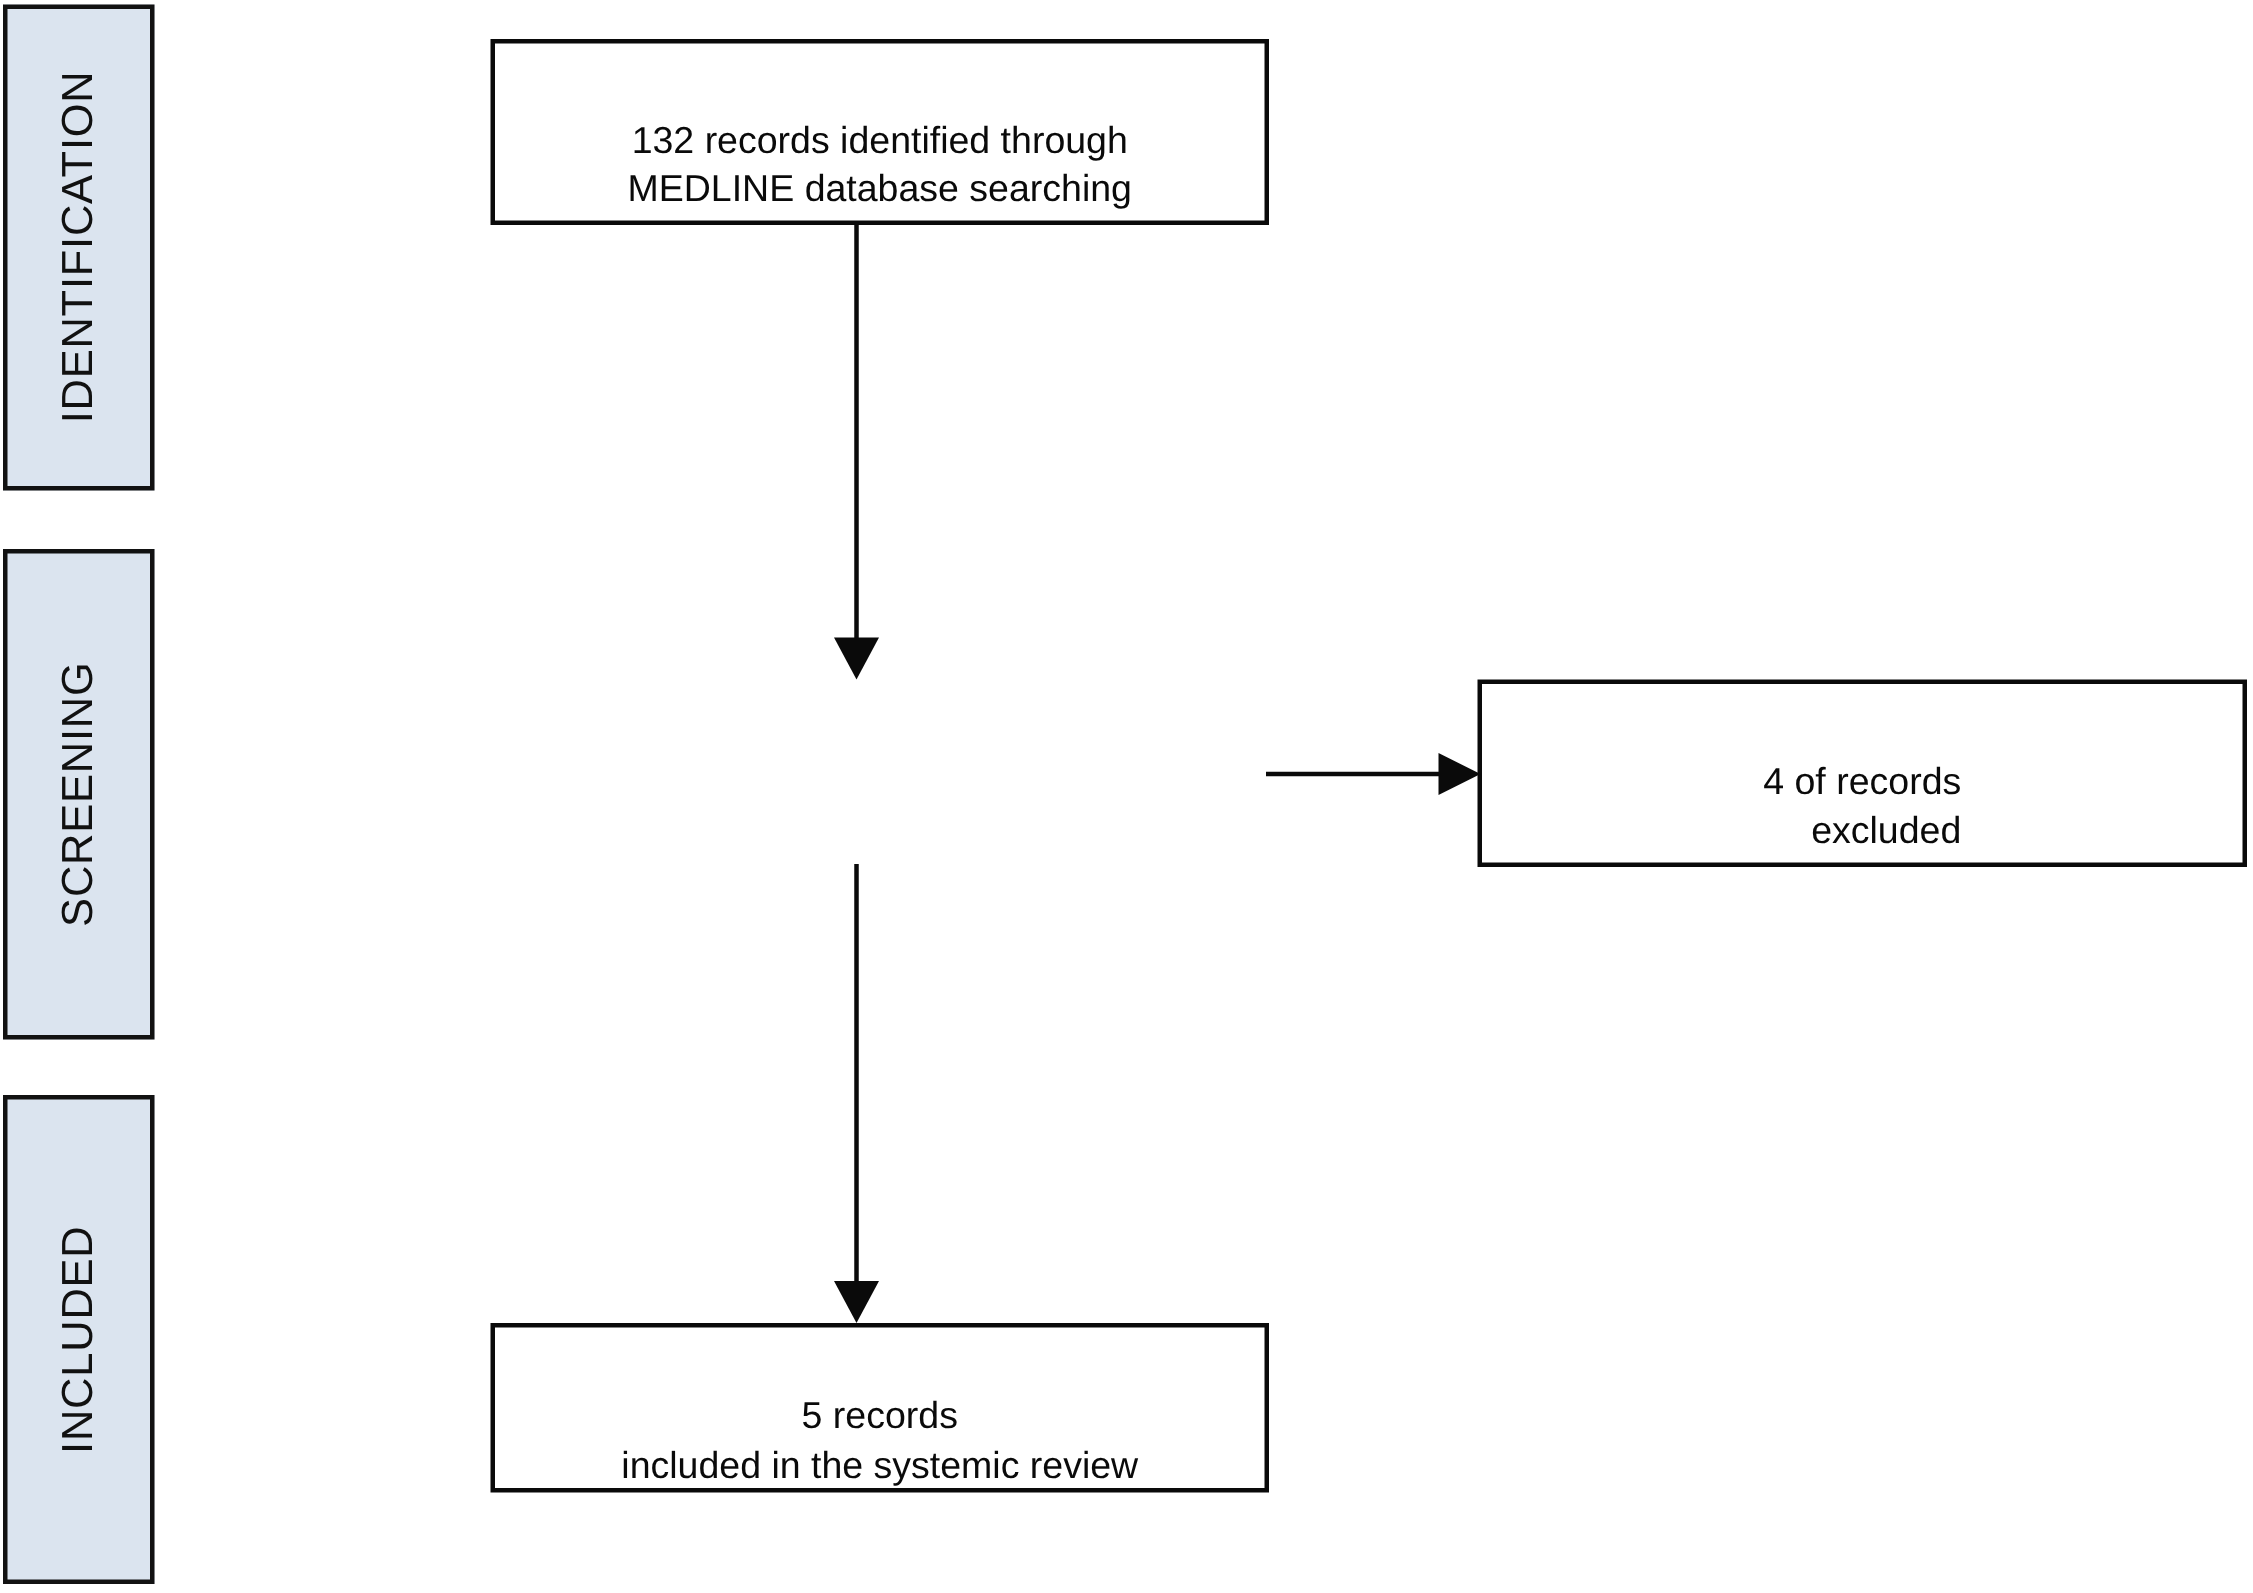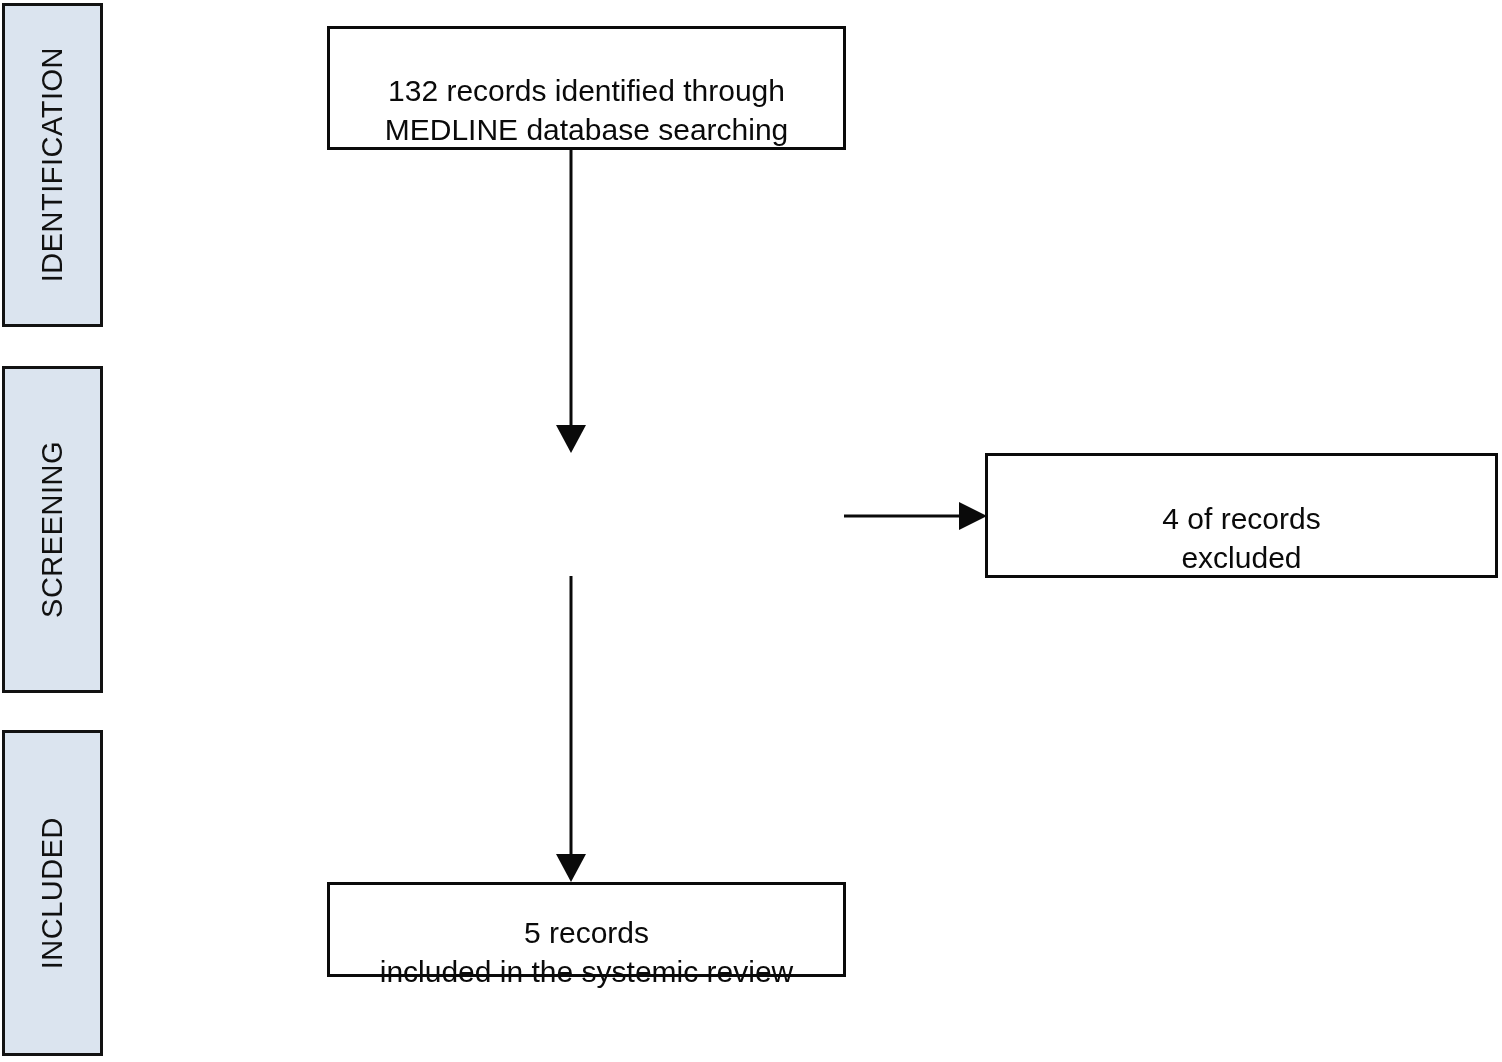--- a/index.html
+++ b/index.html
@@ -43,21 +43,21 @@
     position: absolute;
     box-sizing: border-box;
     background: #ffffff;
     border: 3px solid #0a0a0a;
     display: flex;
     align-items: center;
     justify-content: center;
     text-align: center;
   }
   .flow-box-text {
-    font-size: 30px;
+    font-size: 25px;
     line-height: 1.30;
     color: #0a0a0a;
     padding: 0 10px;
     white-space: pre-line;
     margin-top: 44px;
   }
 
   
   .connector {
     position: absolute;
@@ -83,26 +83,26 @@
   <div class="phase-band" style="left:2px; top:730px; width:101px; height:326px;">
     <span class="phase-band-label">INCLUDED</span>
   </div>
 
   <div class="flow-box" style="left:327px; top:26px; width:519px; height:124px;">
     <span class="flow-box-text">132 records identified through
 MEDLINE database searching</span>
   </div>
 
 
-  <div class="flow-box" style="left:985px; top:453px; width:513px; height:125px;">
+  <div class="flow-box" style="left:985px; top:453px; width:513px; height:125px;text-align:right;">
     <span class="flow-box-text">4 of records
 excluded</span>
   </div>
 
-  <div class="flow-box" style="left:327px; top:882px; width:519px; height:95px;">
+  <div class="flow-box" style="left:327px; top:882px; width:519px; height:113px;">
     <span class="flow-box-text">5 records
 included in the systemic review</span>
   </div>
 
   <div class="connector" style="left:550px; top:148px; width:42px; height:308px;">
     <svg width="42" height="308" viewBox="0 0 42 308" aria-hidden="true">
       <line x1="21" y1="0" x2="21" y2="284" stroke="#0a0a0a" stroke-width="3"></line>
       <polygon points="21,305 6,277 36,277" fill="#0a0a0a"></polygon>
     </svg>
   </div>

